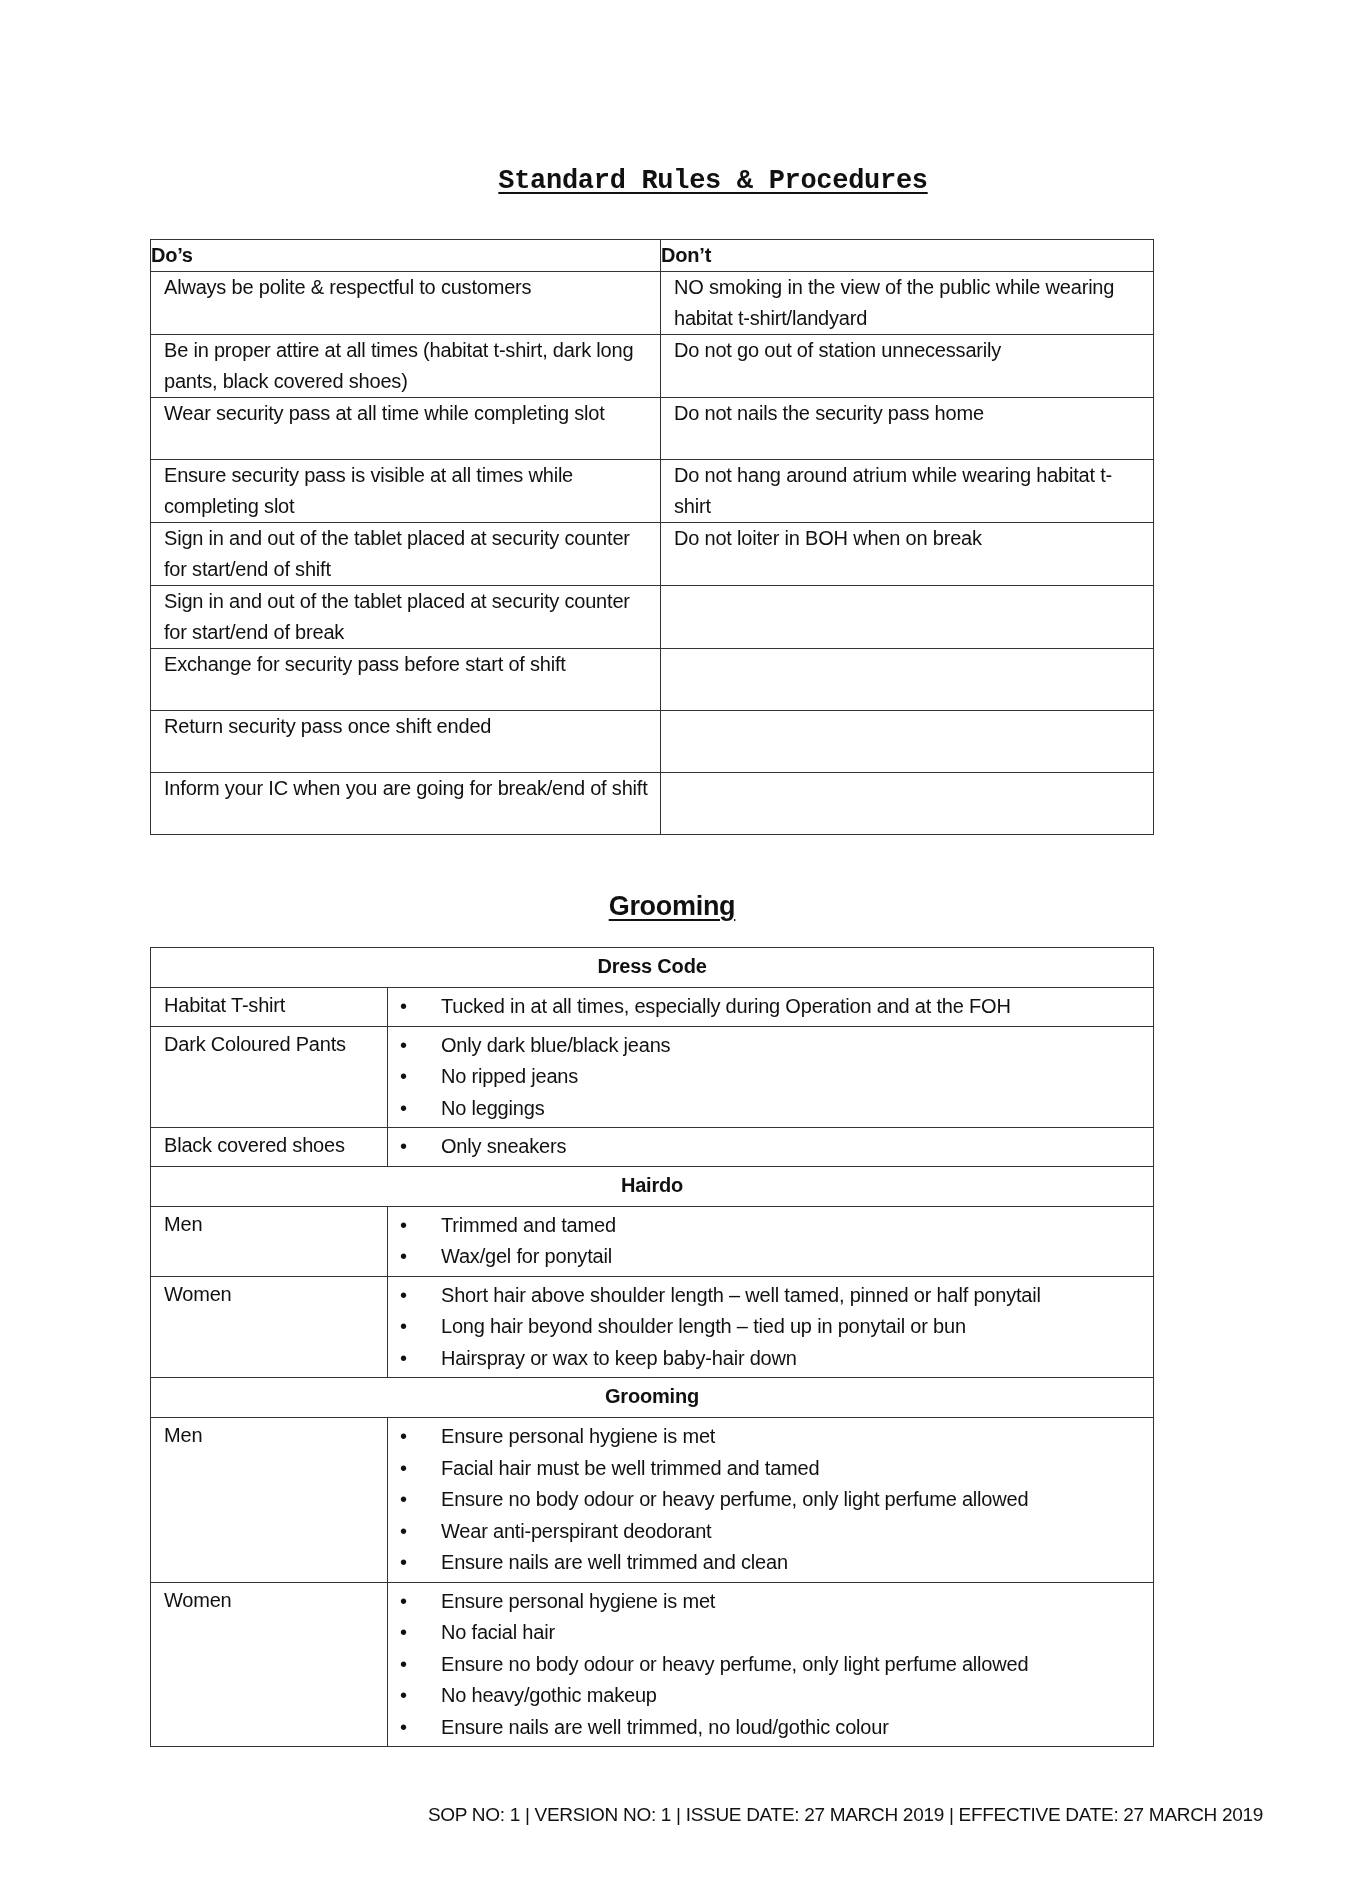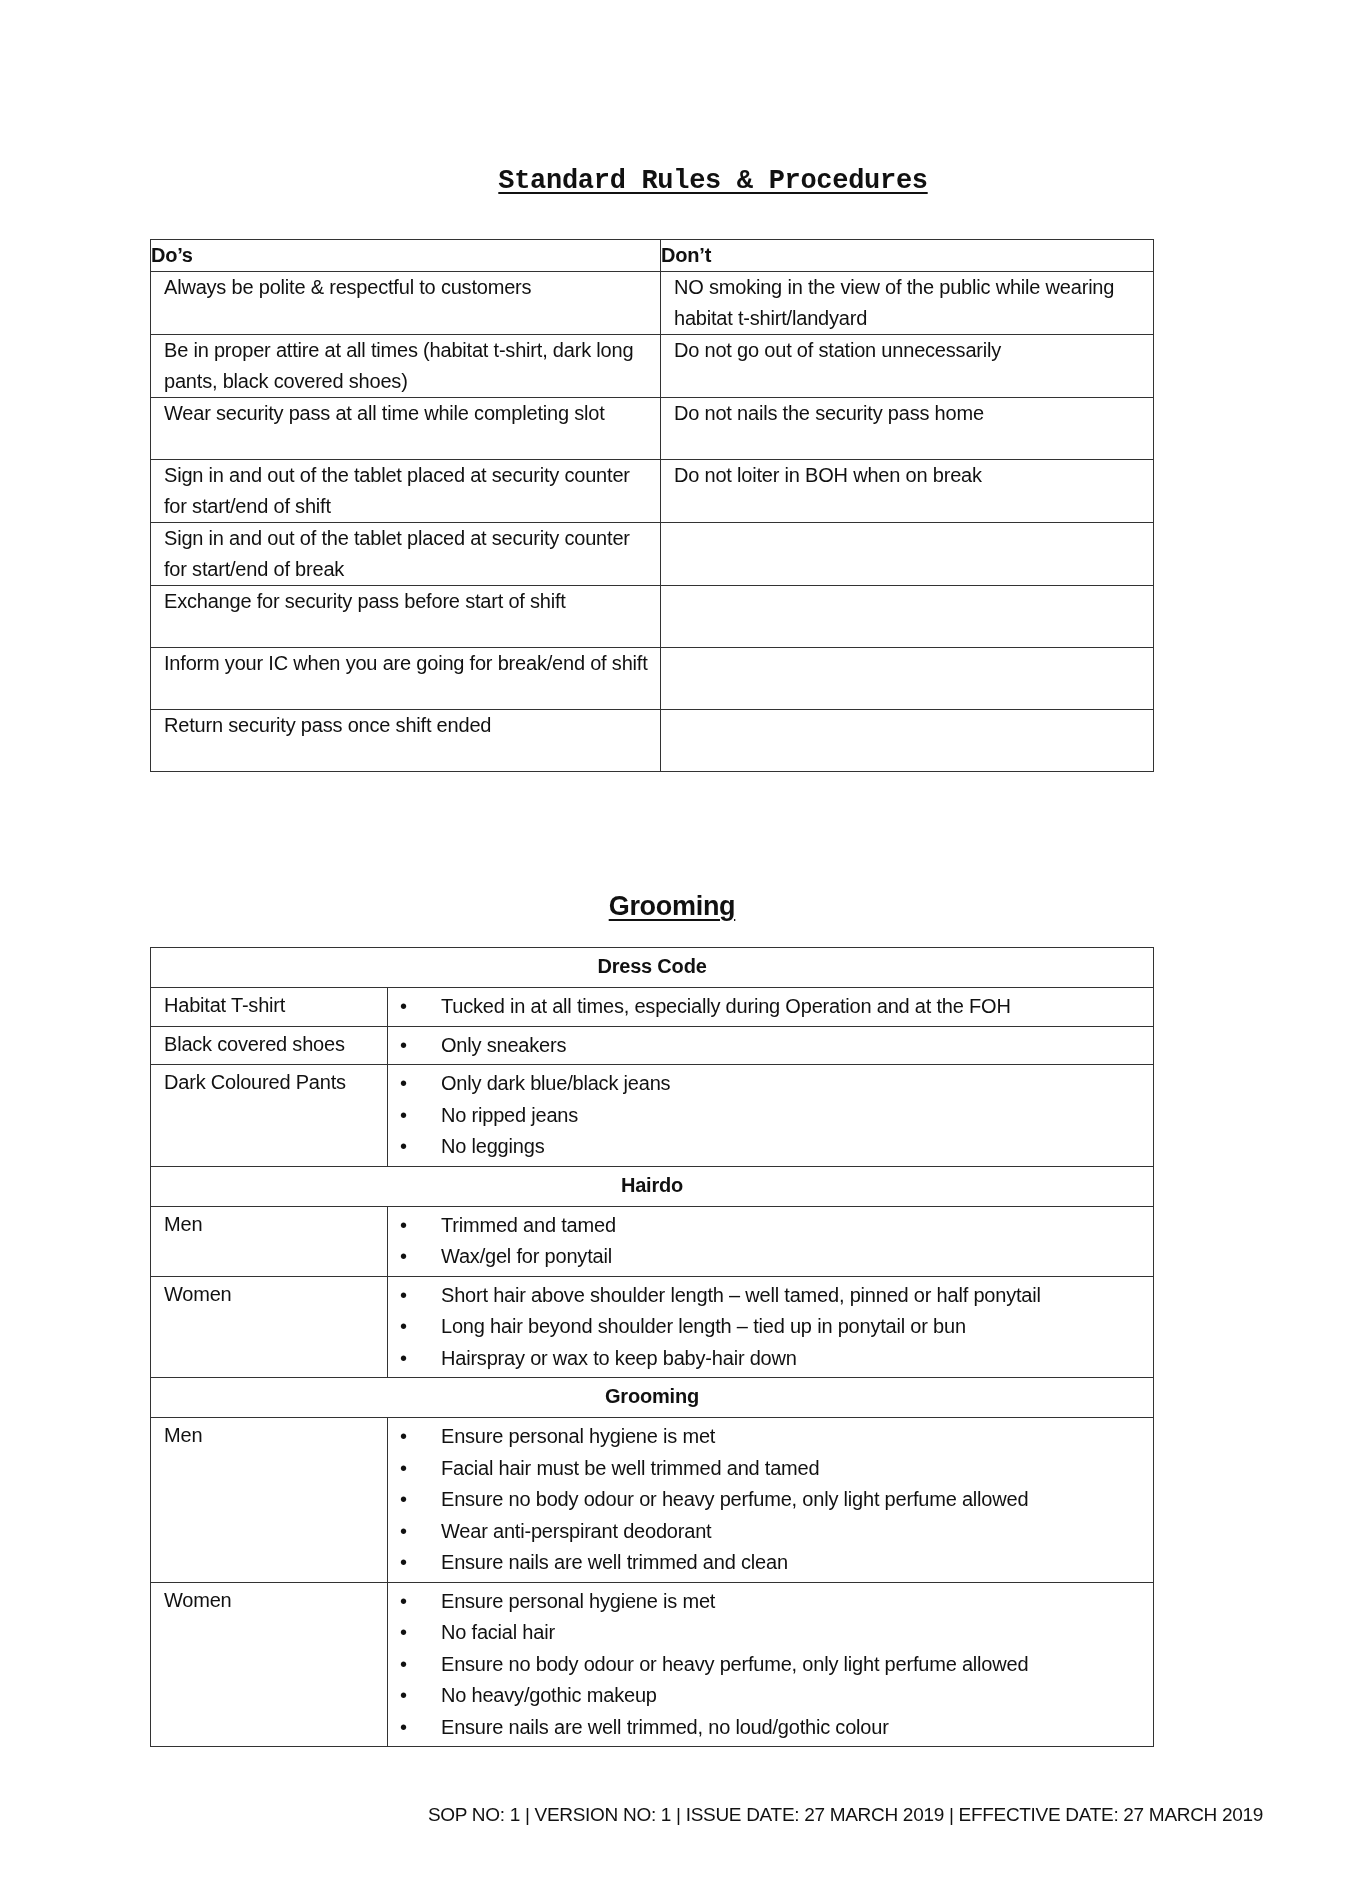--- a/index.html
+++ b/index.html
@@ -59,37 +59,41 @@
       </tr>
       <tr>
         <td>Be in proper attire at all times (habitat t-shirt, dark long pants, black covered shoes)</td>
         <td>Do not go out of station unnecessarily</td>
       </tr>
       <tr>
         <td>Wear security pass at all time while completing slot</td>
         <td>Do not nails the security pass home</td>
       </tr>
       <tr>
+        <td>Ensure security pass is visible at all times while completing slot</td>
+        <td>Do not hang around atrium while wearing habitat t-shirt</td>
+      </tr>
+      <tr>
         <td>Sign in and out of the tablet placed at security counter for start/end of shift</td>
         <td>Do not loiter in BOH when on break</td>
       </tr>
       <tr>
         <td>Sign in and out of the tablet placed at security counter for start/end of break</td>
         <td></td>
       </tr>
       <tr>
         <td>Exchange for security pass before start of shift</td>
         <td></td>
       </tr>
       <tr>
-        <td>Inform your IC when you are going for break/end of shift</td>
+        <td>Return security pass once shift ended</td>
         <td></td>
       </tr>
       <tr>
-        <td>Return security pass once shift ended</td>
+        <td>Inform your IC when you are going for break/end of shift</td>
         <td></td>
       </tr>
     </tbody>
 </table>
 
 <div class="title" id="title-grooming">Grooming</div>
 
 <table id="grooming-table">
   <colgroup>
       <col class="g1">
@@ -101,34 +105,34 @@
       </tr>
       <tr>
         <td class="g-label">Habitat T-shirt</td>
         <td class="g-items">
           <ul>
             <li><span class="bullet">•</span><span>Tucked in at all times, especially during Operation and at the FOH</span></li>
           </ul>
         </td>
       </tr>
       <tr>
-        <td class="g-label">Black covered shoes</td>
-        <td class="g-items">
-          <ul>
-            <li><span class="bullet">•</span><span>Only sneakers</span></li>
-          </ul>
-        </td>
-      </tr>
-      <tr>
         <td class="g-label">Dark Coloured Pants</td>
         <td class="g-items">
           <ul>
             <li><span class="bullet">•</span><span>Only dark blue/black jeans</span></li>
             <li><span class="bullet">•</span><span>No ripped jeans</span></li>
             <li><span class="bullet">•</span><span>No leggings</span></li>
+          </ul>
+        </td>
+      </tr>
+      <tr>
+        <td class="g-label">Black covered shoes</td>
+        <td class="g-items">
+          <ul>
+            <li><span class="bullet">•</span><span>Only sneakers</span></li>
           </ul>
         </td>
       </tr>
       <tr>
         <td colspan="2" class="section-head">Hairdo</td>
       </tr>
       <tr>
         <td class="g-label">Men</td>
         <td class="g-items">
           <ul>

